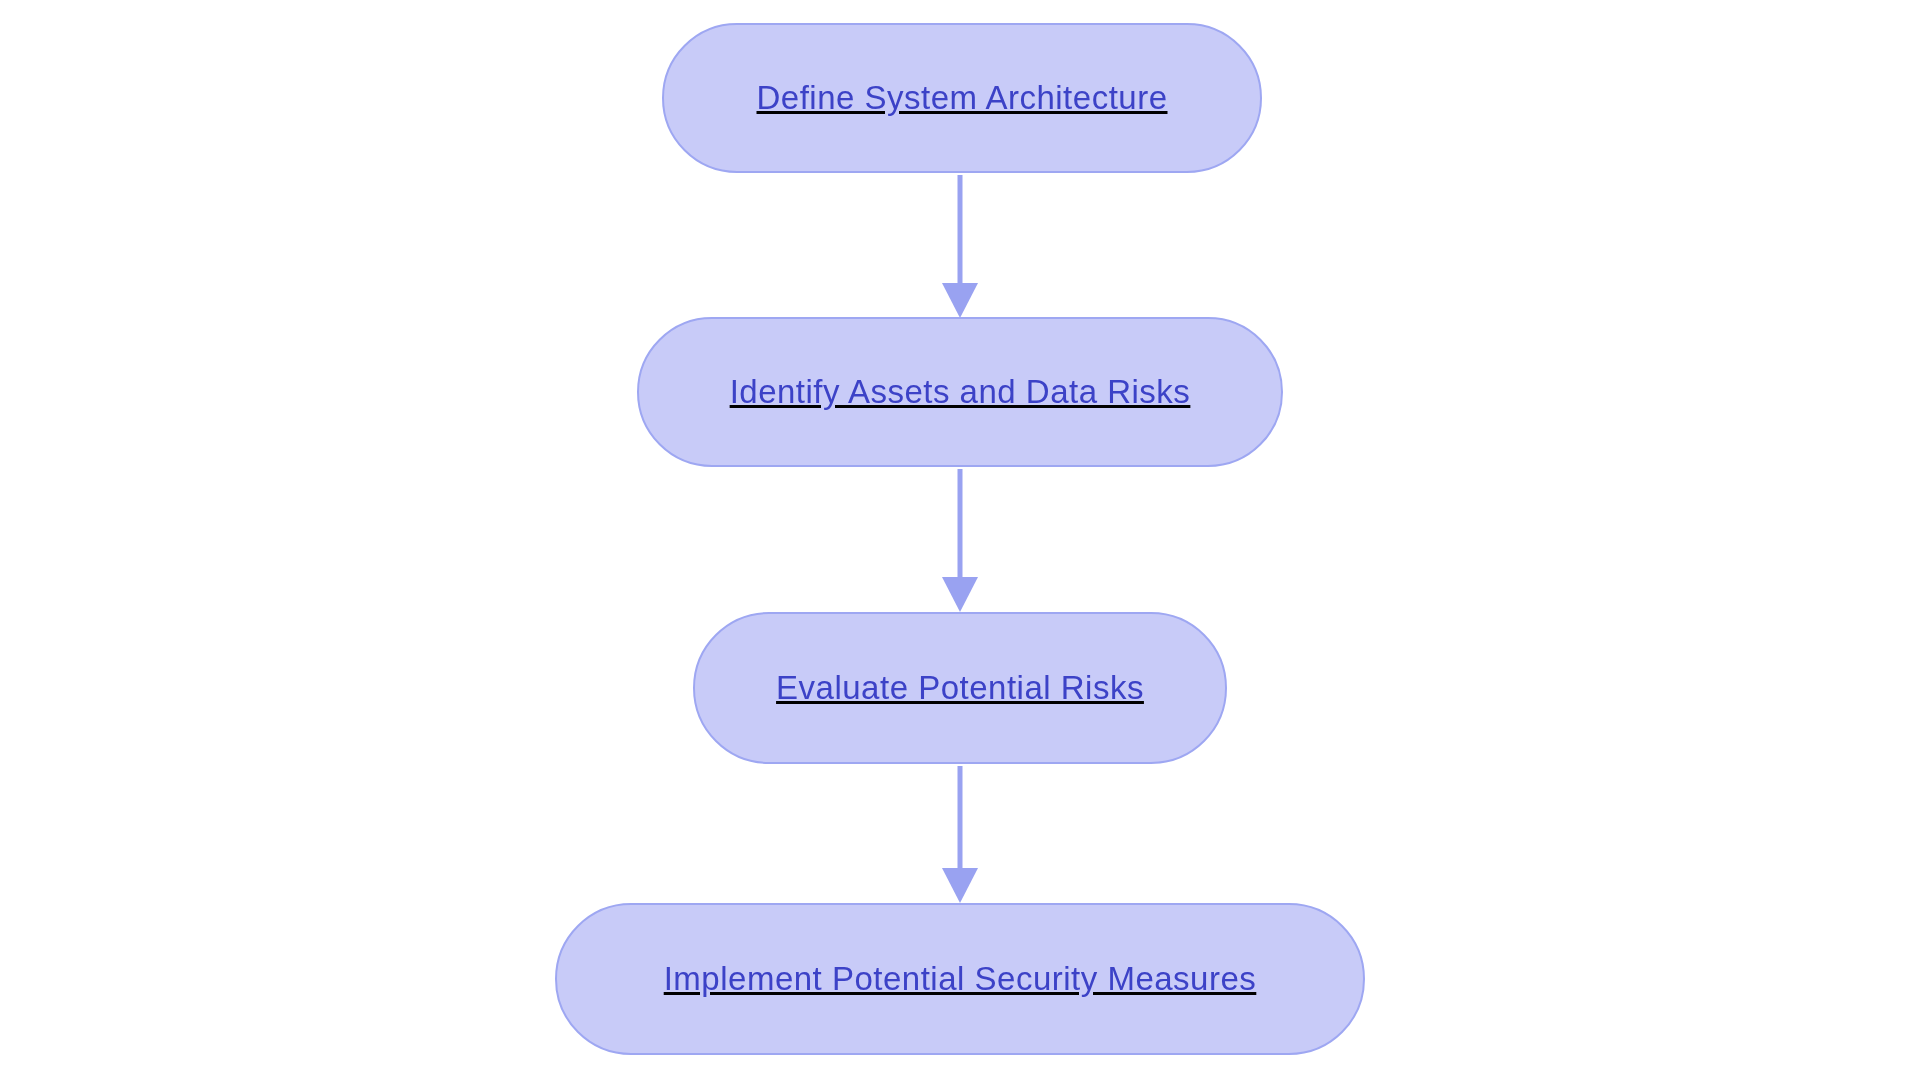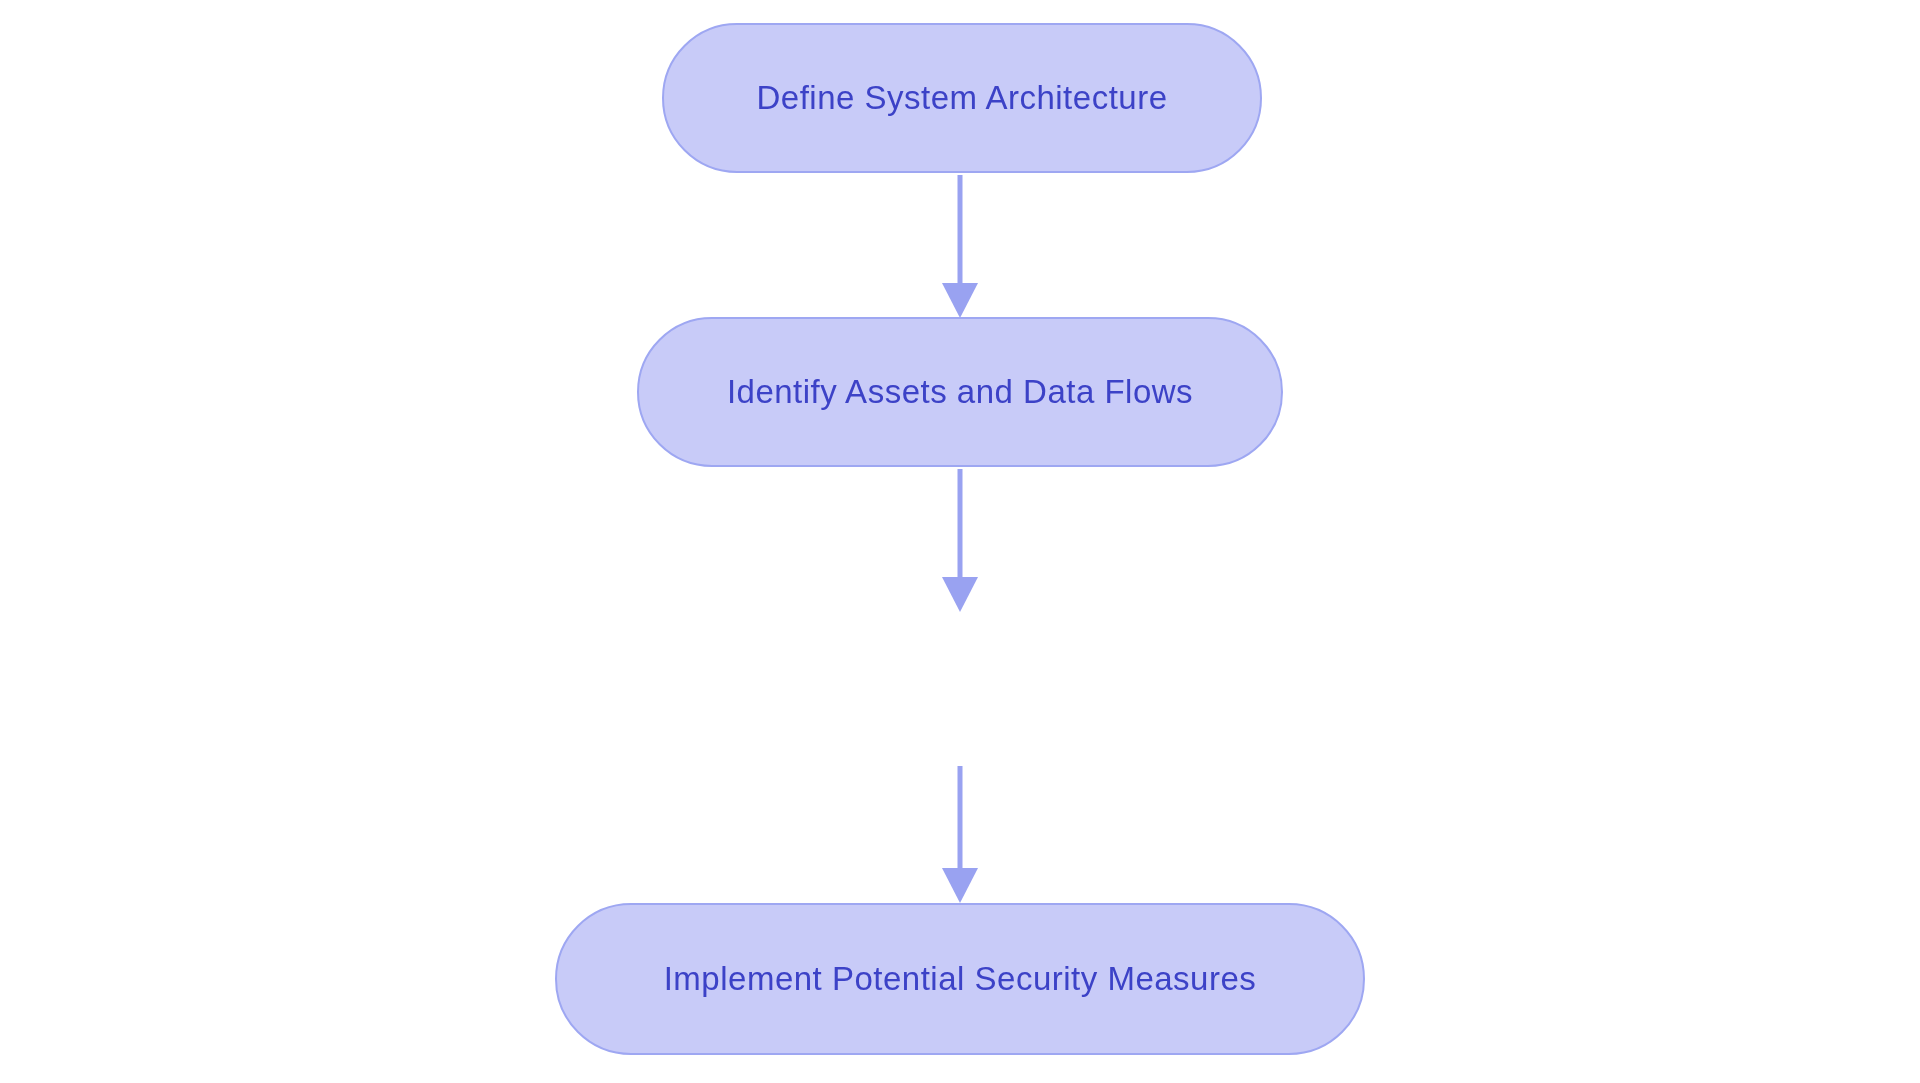--- a/index.html
+++ b/index.html
@@ -21,20 +21,21 @@
   }
   .node {
     position: absolute;
     background: var(--node-fill);
     border: 2px solid var(--node-border);
     border-radius: 76px;
     display: flex;
     align-items: center;
     justify-content: center;
     text-align: right;
+    text-decoration: underline;
   }
   .node-label {
     color: var(--node-text);
     font-size: 33px;
     font-weight: 400;
     letter-spacing: 0.5px;
     line-height: 1.2;
     white-space: nowrap;
   }
   .node-1 { left: 662px; top: 23px;  width: 600px; height: 150px; }
@@ -78,28 +79,31 @@
   <div class="node node-1">
     <span class="node-label">Define System Architecture</span>
   </div>
 
   <div class="arrow arrow-1">
     <div class="arrow-line"></div>
     <div class="arrow-head"></div>
   </div>
 
   <div class="node node-2">
-    <span class="node-label">Identify Assets and Data Flows</span>
+    <span class="node-label">Identify Assets and Data Risks</span>
   </div>
 
   <div class="arrow arrow-2">
     <div class="arrow-line"></div>
     <div class="arrow-head"></div>
   </div>
 
+  <div class="node node-3">
+    <span class="node-label">Evaluate Potential Risks</span>
+  </div>
 
   <div class="arrow arrow-3">
     <div class="arrow-line"></div>
     <div class="arrow-head"></div>
   </div>
 
   <div class="node node-4">
     <span class="node-label">Implement Potential Security Measures</span>
   </div>
 

